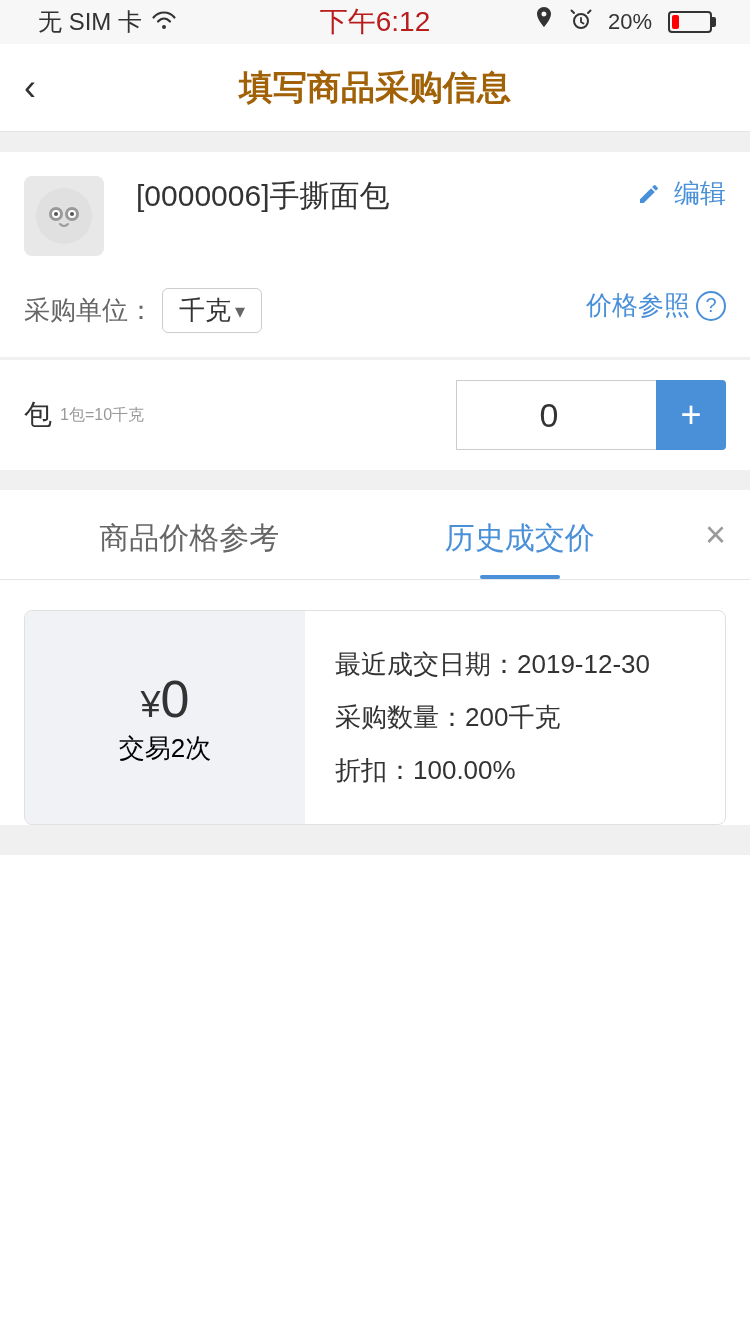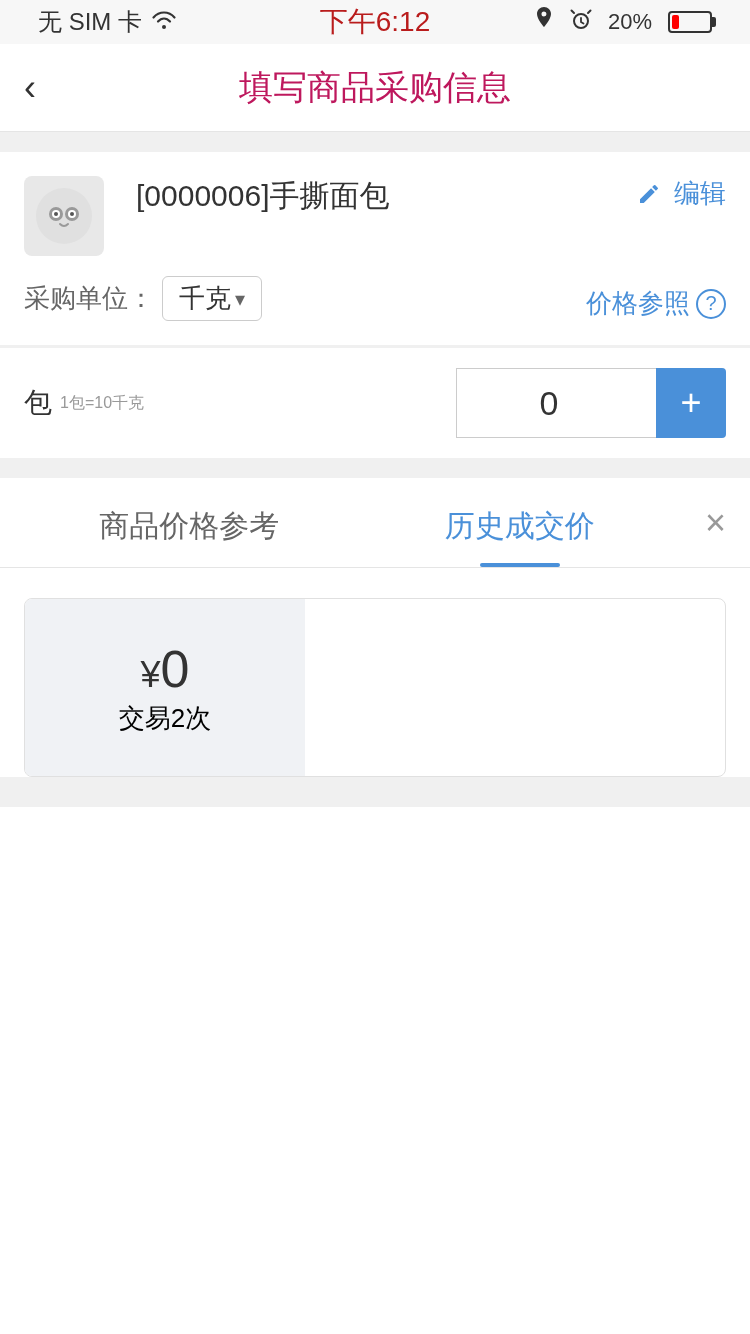--- a/index.html
+++ b/index.html
@@ -86,22 +86,22 @@
     }
     .nav-back {
       position: absolute;
       left: 24px;
       font-size: 36px;
       color: #333;
       cursor: pointer;
     }
     .nav-title {
       font-size: 34px;
-      color: #be185d;
-      font-weight: 400;
+      color: #a16207;
+      font-weight: 700;
     }
 
     
     .product-card {
       width: 750px;
       background: #fff;
       padding: 24px 24px;
       margin-top: 20px;
     }
     .product-header {
@@ -134,23 +134,23 @@
       font-size: 26px;
       color: #4a90d9;
       display: flex;
       align-items: center;
       gap: 13px;
       cursor: pointer;
       white-space: nowrap;
     }
     .product-unit-row {
       display: flex;
-      align-items: flex-end;
+      align-items: flex-start;
       justify-content: space-between;
-      margin-top: 20px;
+      margin-top: 32px;
     }
     .product-unit-label {
       font-size: 26px;
       color: #666;
     }
     .product-unit-select {
       display: flex;
       align-items: center;
       gap: 4px;
       border: 1px solid #ccc;
@@ -452,17 +452,22 @@
     <span class="tab-close">×</span>
   </div>
 
   <div class="history-card">
     <div class="history-left">
       <div class="history-price">
         <span class="history-price-symbol">¥</span><span>0</span>
       </div>
       <div class="history-trades">交易2次</div>
     </div>
+    <div class="history-right">
+      <div class="history-detail-row">最近成交日期：2019-12-30</div>
+      <div class="history-detail-row">采购数量：200千克</div>
+      <div class="history-detail-row">折扣：100.00%</div>
+    </div>
   </div>
 
 </div>
 
 <div class="white-fill"></div>
 
 </body></html>

